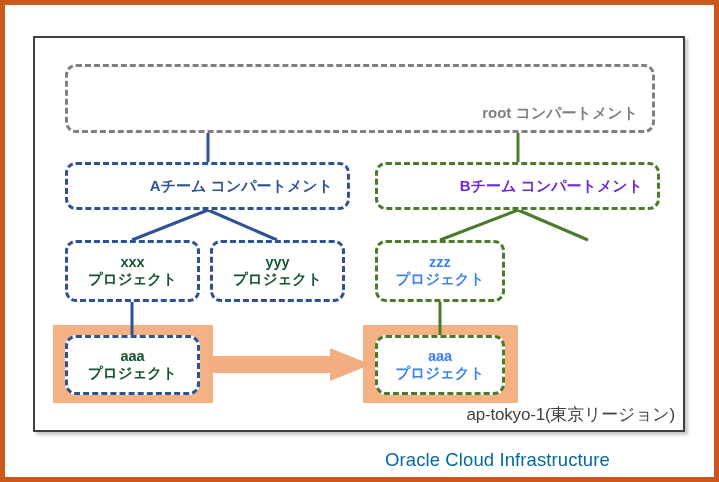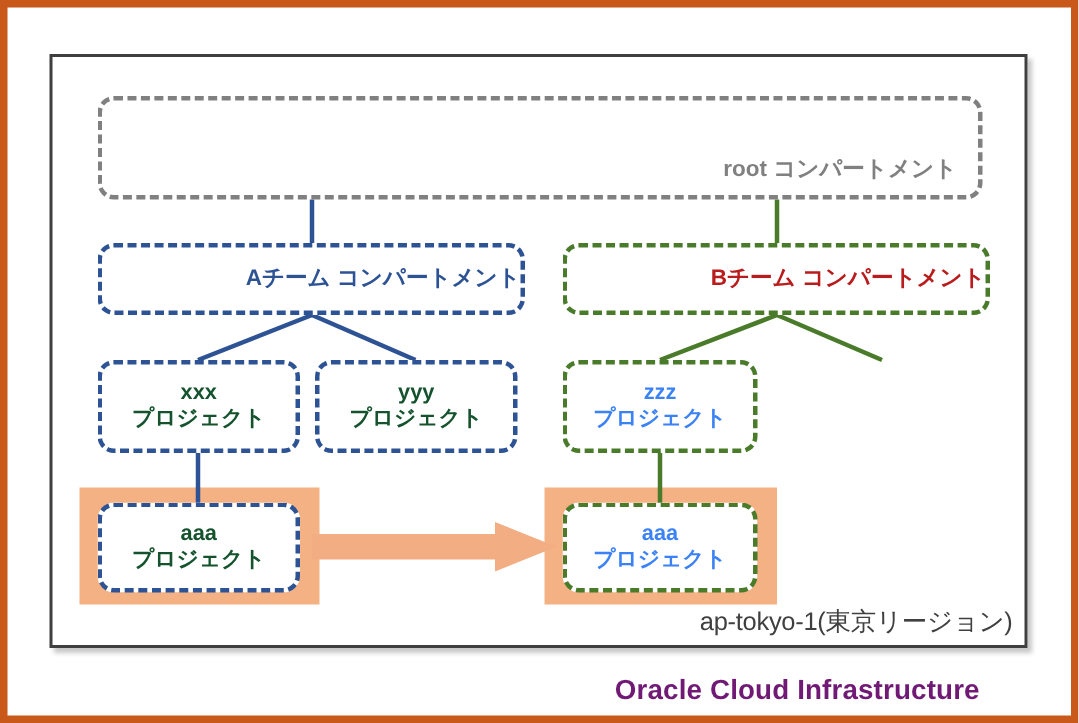--- a/index.html
+++ b/index.html
@@ -88,31 +88,31 @@
     color: #808080;
     font-size: 15px;
     padding: 0 14px 8px 0;
   }
 
   
   .compartment {
     height: 48px;
     font-size: 15px;
     justify-content: flex-end;
-    padding-right: 0;
+    padding-right: 14px;
   }
   #node-team-a {
     left: 60px;  top: 157px; width: 285px;
     border: 3px dashed #2E5395;
     color: #2E5395;
   }
   #node-team-b {
     left: 370px; top: 157px; width: 285px;
     border: 3px dashed #4A7B2A;
-    color: #b91c1c;
+    color: #6d28d9;
   }
 
   
   .project {
     height: 62px;
     font-size: 14.5px;
   }
   .blue-node  { border: 3px dashed #2E5395; color: #14532d; }
   .green-node { border: 3px dashed #4A7B2A; color: #3b82f6; }
 
@@ -145,24 +145,24 @@
     color: #404040;
     letter-spacing: -0.2px;
   }
 
   
   #oci-brand {
     position: absolute;
     left: 380px;
     top: 444px;
     width: 293px;
-    text-align: center;
+    text-align: left;
     font-size: 18.5px;
-    font-weight: bold;
-    color: #701a75;
+    font-weight: normal;
+    color: #0369a1;
     letter-spacing: 0.1px;
   }
 </style>
 </head>
 <body>
 
 <div id="slide">
 
   <div id="region-panel"></div>
 

